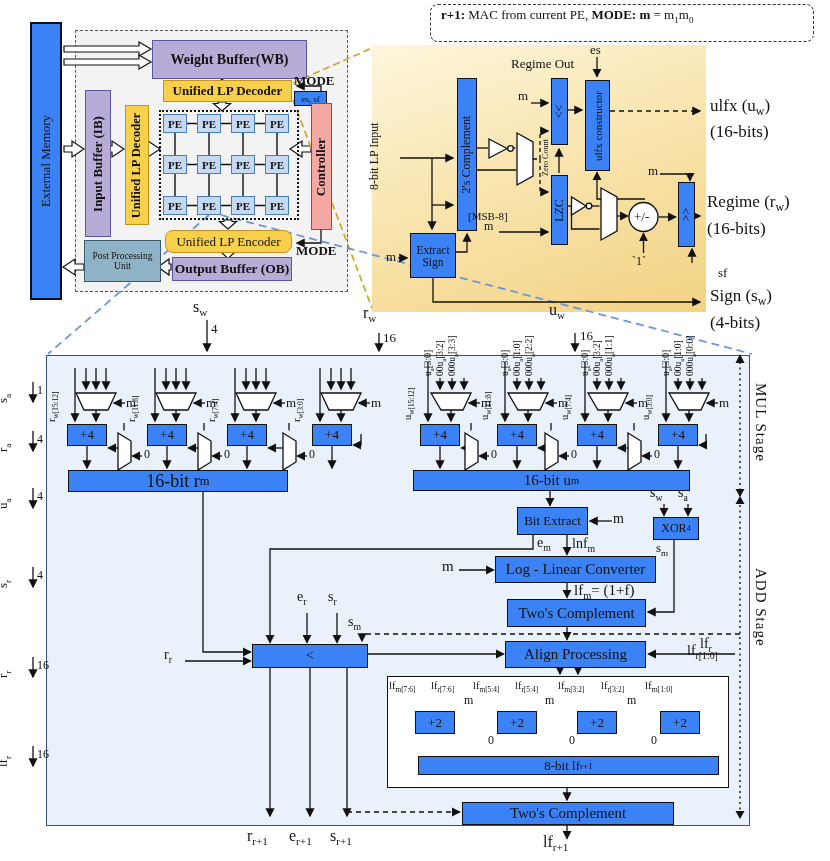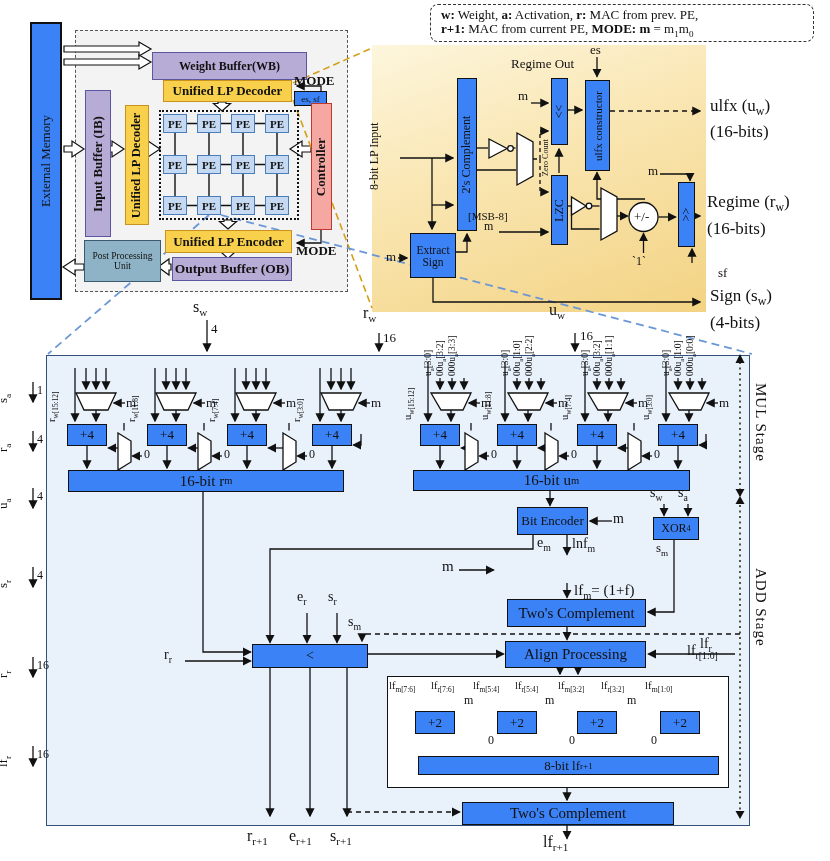--- a/index.html
+++ b/index.html
@@ -283,28 +283,27 @@
       <polygon points="545,433 558,441 558,462 545,470"></polygon>
       <polygon points="628,433 641,441 641,462 628,470"></polygon>
 
       <polygon points="462,716 475,724 475,747 462,755"></polygon>
       <polygon points="543,716 556,724 556,747 543,755"></polygon>
       <polygon points="625,716 638,724 638,747 625,755"></polygon>
     </g>
   </svg>
 
   <div id="legend">
-    <div class="lbl" style="position:static"><b>w:</b> Weight, <b>a:</b> Activation, <b>r:</b> MAC from prev. PE,</div>
     <div class="lbl" style="position:static"><b>r+1:</b> MAC from current PE, <b>MODE:</b> <b>m</b> = m<sub>1</sub>m<sub>0</sub></div>
   </div>
 
   <div class="box vbox" style="left:30px;top:22px;width:32px;height:278px;border-width:2px;font-size:13px;">
       <span>External Memory</span>
     </div>
-  <div class="box purple" style="left:152px;top:40px;width:155px;height:28px;font-size:12px;font-weight:600;margin-top:12px;">Weight Buffer(WB)</div>
+  <div class="box purple" style="left:152px;top:40px;width:155px;height:39px;font-size:14px;font-weight:600;">Weight Buffer(WB)</div>
   <div class="box gold" style="left:163px;top:80px;width:129px;height:22px;font-size:13px;font-weight:600;">Unified LP Decoder</div>
   <div class="lbl" style="left:294px;top:74px;font-size:13px;font-weight:600;">MODE</div>
   <div class="box" style="left:294px;top:91px;width:33px;height:15px;font-size:9px;border-width:1px;">es, sf</div>
   <div class="box purple vbox" style="left:85px;top:90px;width:26px;height:147px;font-size:13px;font-weight:600;">
       <span>Input Buffer (IB)</span>
     </div>
   <div class="box gold vbox" style="left:125px;top:105px;width:24px;height:120px;font-size:12.5px;font-weight:600;">
       <span>Unified LP Decoder</span>
     </div>
   <div class="box pink vbox" style="left:311px;top:103px;width:21px;height:127px;font-size:13px;font-weight:600;">
@@ -316,21 +315,21 @@
   <div class="box pe-box" style="left:231px;top:114px;width:24px;height:19px;font-size:11px;font-weight:600;">PE</div>
   <div class="box pe-box" style="left:265px;top:114px;width:24px;height:19px;font-size:11px;font-weight:600;">PE</div>
   <div class="box pe-box" style="left:163px;top:155px;width:24px;height:19px;font-size:11px;font-weight:600;">PE</div>
   <div class="box pe-box" style="left:197px;top:155px;width:24px;height:19px;font-size:11px;font-weight:600;">PE</div>
   <div class="box pe-box" style="left:231px;top:155px;width:24px;height:19px;font-size:11px;font-weight:600;">PE</div>
   <div class="box pe-box" style="left:265px;top:155px;width:24px;height:19px;font-size:11px;font-weight:600;">PE</div>
   <div class="box pe-box" style="left:163px;top:196px;width:24px;height:19px;font-size:11px;font-weight:600;">PE</div>
   <div class="box pe-box" style="left:197px;top:196px;width:24px;height:19px;font-size:11px;font-weight:600;">PE</div>
   <div class="box pe-box" style="left:231px;top:196px;width:24px;height:19px;font-size:11px;font-weight:600;">PE</div>
   <div class="box pe-box" style="left:265px;top:196px;width:24px;height:19px;font-size:11px;font-weight:600;">PE</div>
-  <div class="box gold" style="left:165px;top:230px;width:127px;height:23px;font-size:13px;font-weight:700;">Unified LP Encoder</div>
+  <div class="box gold" style="left:165px;top:230px;width:127px;height:23px;font-size:13px;font-weight:400;border-radius:8px;">Unified LP Encoder</div>
   <div class="lbl" style="left:296px;top:244px;font-size:13px;font-weight:600;">MODE</div>
   <div class="box slate" style="left:84px;top:240px;width:77px;height:42px;font-size:9.5px;padding:2px;">Post Processing Unit</div>
   <div class="box purple" style="left:172px;top:257px;width:120px;height:24px;font-size:13.5px;font-weight:600;">Output Buffer (OB)</div>
 
   <div class="vlab" style="left:381px;top:176px;font-size:12px;">8-bit LP Input</div>
   <div class="box vbox" style="left:457px;top:78px;width:20px;height:153px;font-size:12px;">
       <span>2's Complement</span>
     </div>
   <div class="box" style="left:410px;top:233px;width:46px;height:45px;font-size:11.5px;">Extract Sign</div>
   <div class="lbl" style="left:386px;top:250px;font-size:13px;">m</div>
@@ -423,31 +422,32 @@
   <div class="box add4" style="left:577px;top:424px;">+4</div>
   <div class="box add4" style="left:658px;top:424px;">+4</div>
   <div class="lbl m13" style="left:481px;top:396px;">m</div>
   <div class="lbl m13" style="left:558px;top:396px;">m</div>
   <div class="lbl m13" style="left:638px;top:396px;">m</div>
   <div class="lbl m13" style="left:719px;top:396px;">m</div>
   <div class="lbl" style="left:491px;top:448px;font-size:12px;">0</div>
   <div class="lbl" style="left:571px;top:448px;font-size:12px;">0</div>
   <div class="lbl" style="left:654px;top:448px;font-size:12px;">0</div>
 
-  <div class="box" style="left:68px;top:470px;width:276px;height:22px;font-size:15px;">16-bit r<sub>m</sub></div>
+  <div class="box" style="left:68px;top:470px;width:220px;height:22px;font-size:18px;">16-bit r<sub>m</sub></div>
   <div class="box" style="left:413px;top:470px;width:277px;height:21px;font-size:15px;">16-bit u<sub>m</sub></div>
 
-  <div class="box" style="left:517px;top:507px;width:71px;height:28px;font-size:13px;">Bit Encoder</div>
+  <div class="box" style="left:517px;top:507px;width:71px;height:28px;font-size:13px;">Bit Extract</div>
   <div class="lbl" style="left:613px;top:512px;font-size:14px;">m</div>
   <div class="lbl" style="left:537px;top:536px;font-size:14px;">e<sub>m</sub></div>
   <div class="lbl" style="left:572px;top:537px;font-size:14px;">lnf<sub>m</sub></div>
   <div class="box" style="left:653px;top:517px;width:46px;height:23px;font-size:12px;">XOR<sub>4</sub></div>
   <div class="lbl" style="left:650px;top:486px;font-size:14px;">s<sub>w</sub></div>
   <div class="lbl" style="left:678px;top:486px;font-size:14px;">s<sub>a</sub></div>
   <div class="lbl" style="left:656px;top:541px;font-size:13px;">s<sub>m</sub></div>
+  <div class="box" style="left:495px;top:556px;width:161px;height:27px;font-size:15px;">Log - Linear Converter</div>
   <div class="lbl" style="left:442px;top:559px;font-size:15px;">m</div>
   <div class="lbl" style="left:574px;top:583px;font-size:15px;">lf<sub>m</sub>= (1+f)</div>
   <div class="box" style="left:507px;top:599px;width:139px;height:28px;font-size:15px;">Two's Complement</div>
   <div class="box" style="left:505px;top:641px;width:141px;height:27px;font-size:15px;">Align Processing</div>
   <div class="lbl" style="left:700px;top:637px;font-size:14px;">lf<sub>r</sub></div>
   <div class="box" style="left:252px;top:644px;width:116px;height:24px;font-size:14px;">&lt;</div>
   <div class="lbl" style="left:297px;top:590px;font-size:14px;">e<sub>r</sub></div>
   <div class="lbl" style="left:328px;top:590px;font-size:14px;">s<sub>r</sub></div>
   <div class="lbl" style="left:348px;top:615px;font-size:14px;">s<sub>m</sub></div>
   <div class="lbl" style="left:164px;top:648px;font-size:14px;">r<sub>r</sub></div>

